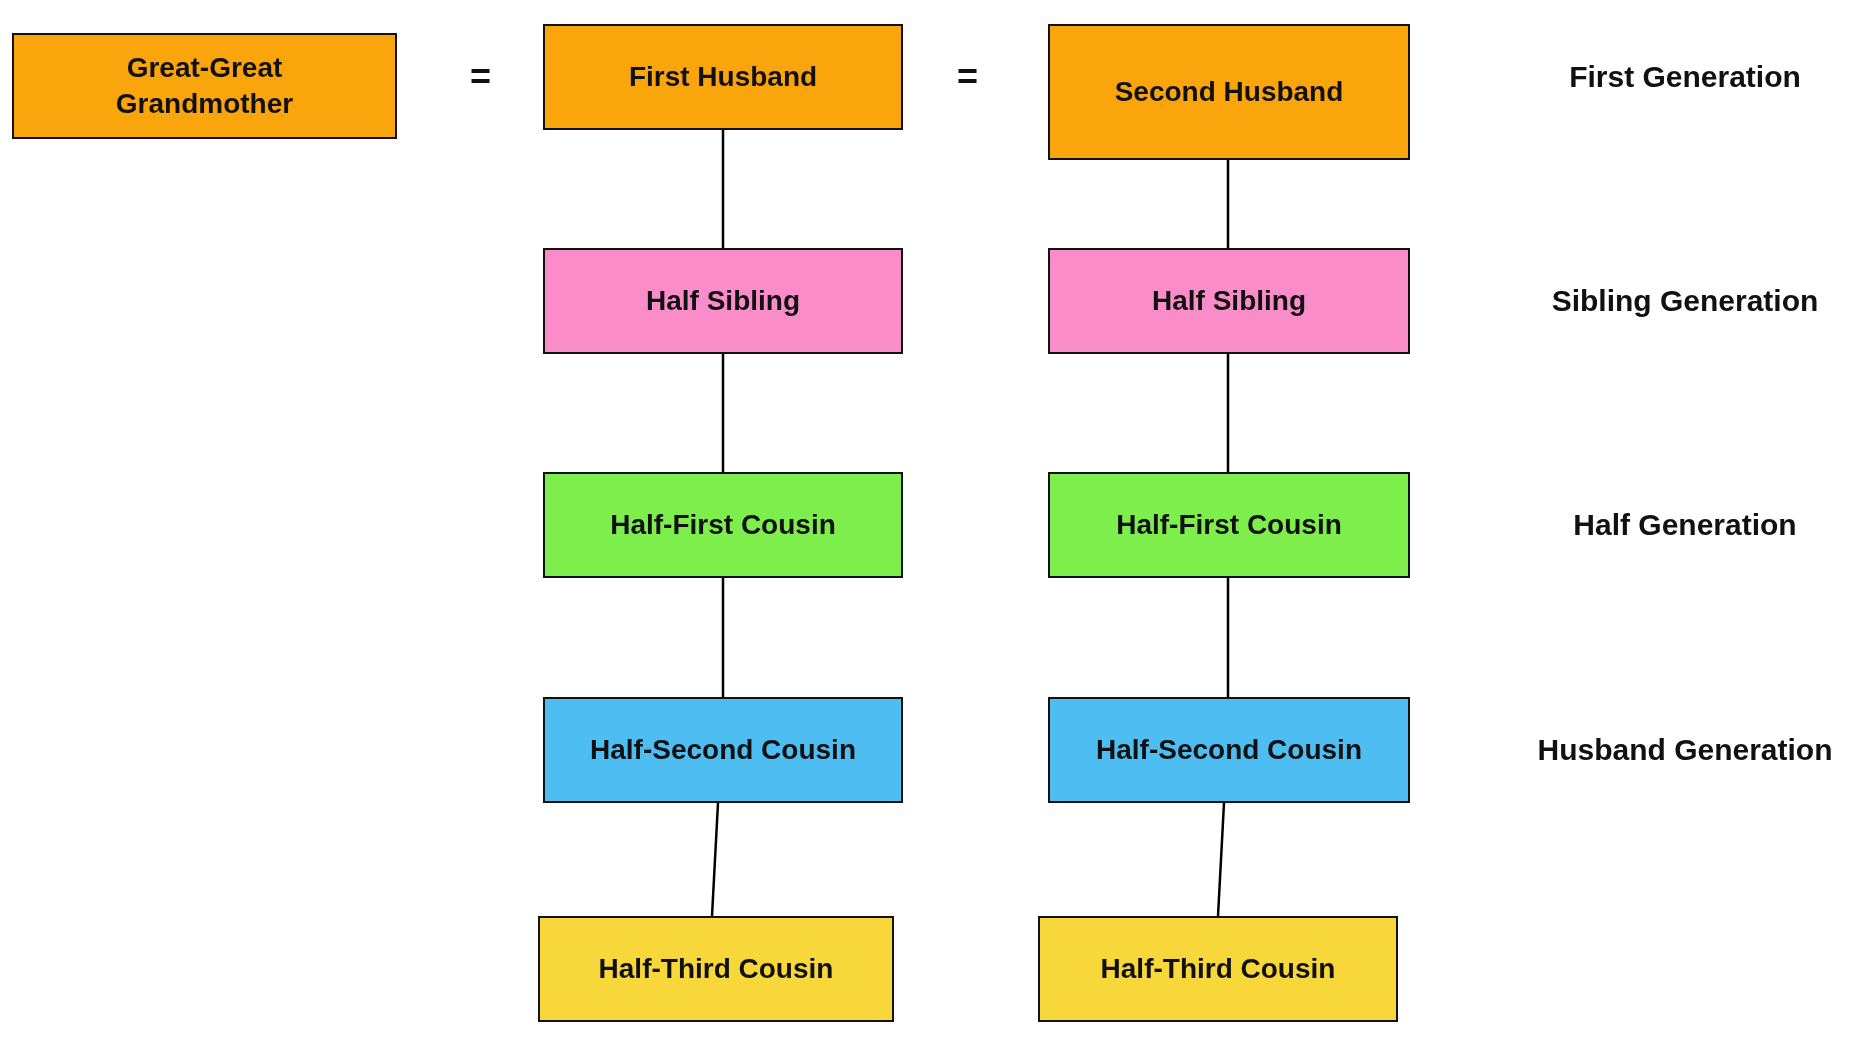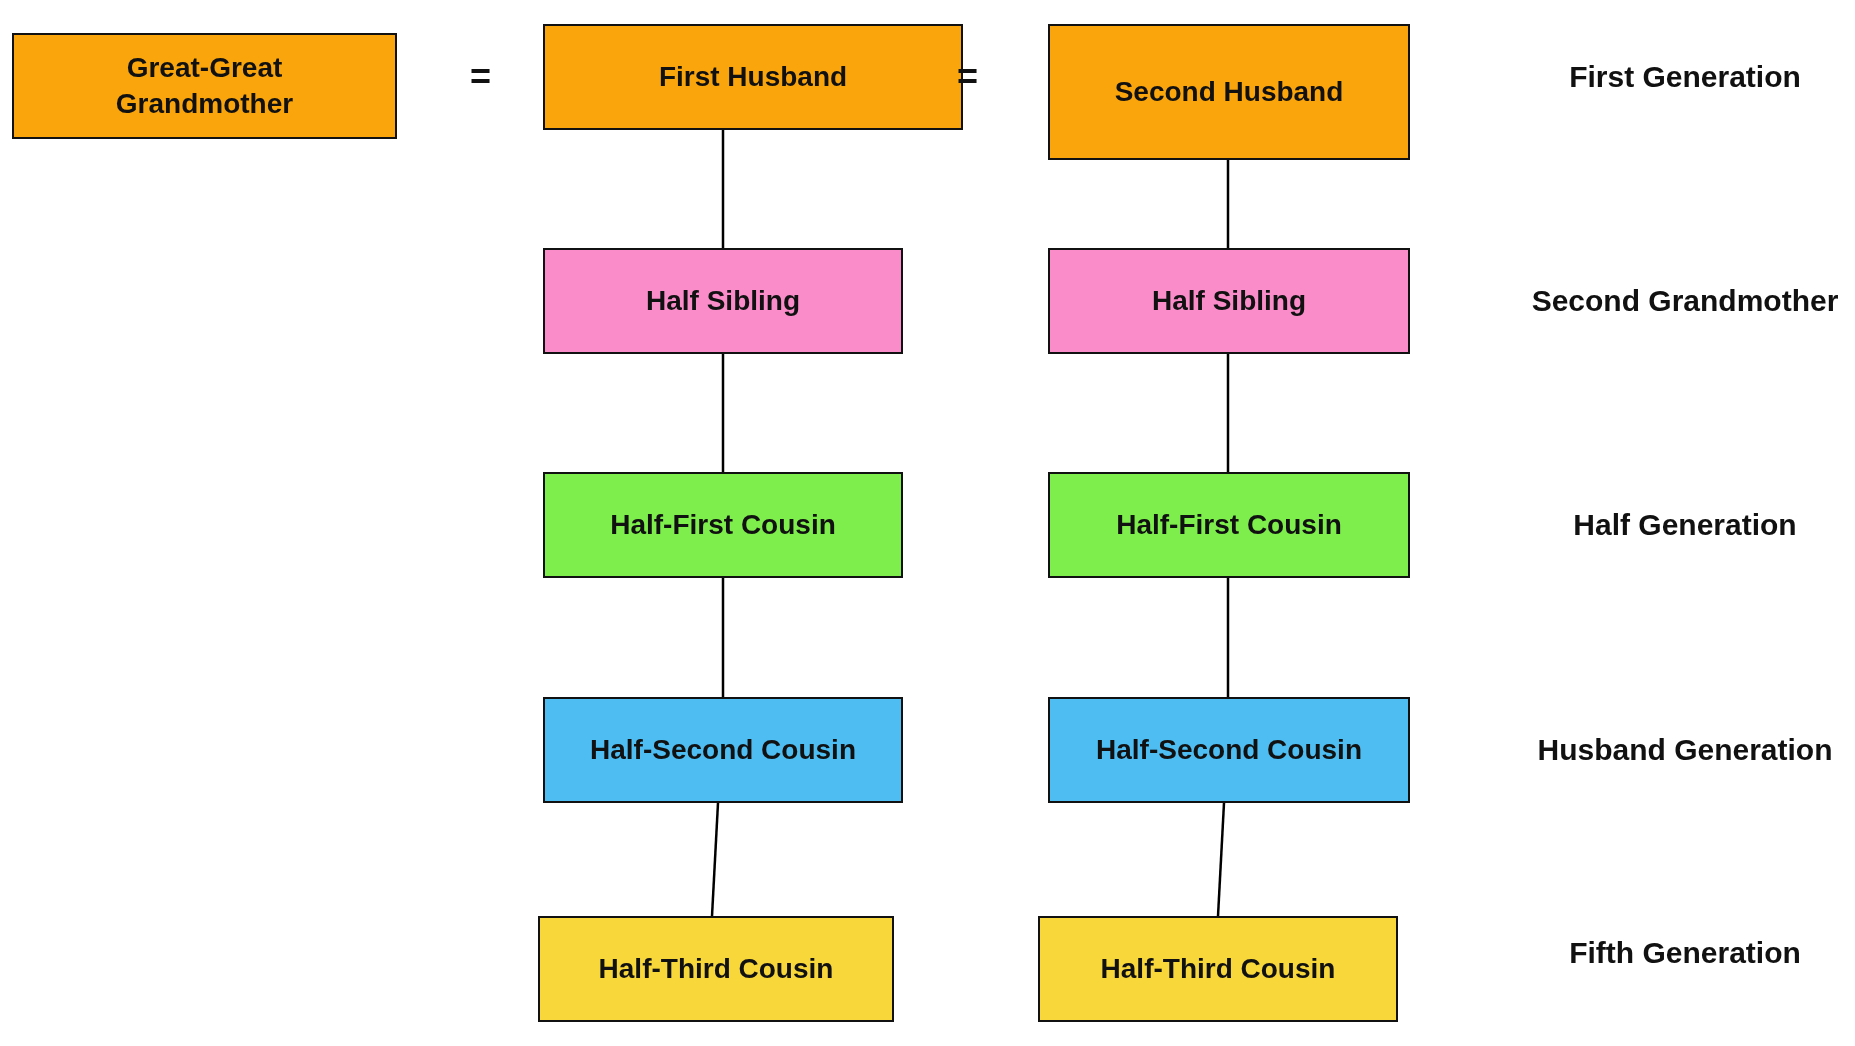--- a/index.html
+++ b/index.html
@@ -74,45 +74,44 @@
     <line x1="1228" y1="354" x2="1228" y2="472" stroke-width="2.5" stroke="#000000"></line>
     <line x1="1228" y1="578" x2="1228" y2="697" stroke-width="2.5" stroke="#000000"></line>
     <line x1="1224" y1="803" x2="1218" y2="916" stroke-width="2.5" stroke="#000000"></line>
   </svg>
 
   <div class="node" style="left: 12px; top: 24px; width: 385px; height: 106px; background-color: rgb(251, 165, 13); margin-top: 9px;">Great-Great
 Grandmother</div>
 
   <div class="equals" style="left:448px; top:24px; width:65px; height:106px;">=</div>
 
-  <div class="node" style="left: 543px; top: 24px; width: 420px; height: 106px; background-color: rgb(251, 165, 13);">First Husband</div>
+  <div class="node" style="left: 543px; top: 24px; width: 360px; height: 106px; background-color: rgb(251, 165, 13);">First Husband</div>
 
   <div class="equals" style="left:935px; top:24px; width:65px; height:106px;">=</div>
 
   <div class="node" style="left: 1048px; top: 24px; width: 362px; height: 136px; background-color: rgb(251, 165, 13);">Second Husband</div>
 
   <div class="gen-label" style="top:24px;">First Generation</div>
 
   <div class="node" style="left: 543px; top: 248px; width: 360px; height: 106px; background-color: rgb(249, 140, 201);">Half Sibling</div>
 
   <div class="node" style="left: 1048px; top: 248px; width: 362px; height: 106px; background-color: rgb(249, 140, 201);">Half Sibling</div>
 
-  <div class="gen-label" style="top:248px;">Second Grandmother</div>
+  <div class="gen-label" style="top:248px;">Sibling Generation</div>
 
   <div class="node" style="left: 543px; top: 472px; width: 360px; height: 106px; background-color: rgb(125, 238, 75);">Half-First Cousin</div>
 
   <div class="node" style="left: 1048px; top: 472px; width: 362px; height: 106px; background-color: rgb(125, 238, 75);">Half-First Cousin</div>
 
   <div class="gen-label" style="top:472px;">Half Generation</div>
 
   <div class="node" style="left: 543px; top: 697px; width: 360px; height: 106px; background-color: rgb(77, 189, 242);">Half-Second Cousin</div>
 
   <div class="node" style="left: 1048px; top: 697px; width: 362px; height: 106px; background-color: rgb(77, 189, 242);">Half-Second Cousin</div>
 
   <div class="gen-label" style="top:697px;">Husband Generation</div>
 
   <div class="node" style="left: 538px; top: 916px; width: 356px; height: 106px; background-color: rgb(248, 215, 59);">Half-Third Cousin</div>
 
   <div class="node" style="left: 1038px; top: 916px; width: 360px; height: 106px; background-color: rgb(248, 215, 59);">Half-Third Cousin</div>
 
-  <div class="gen-label" style="top:900px;">Fifth Generation</div>
 
 </div>
 
 </body></html>

